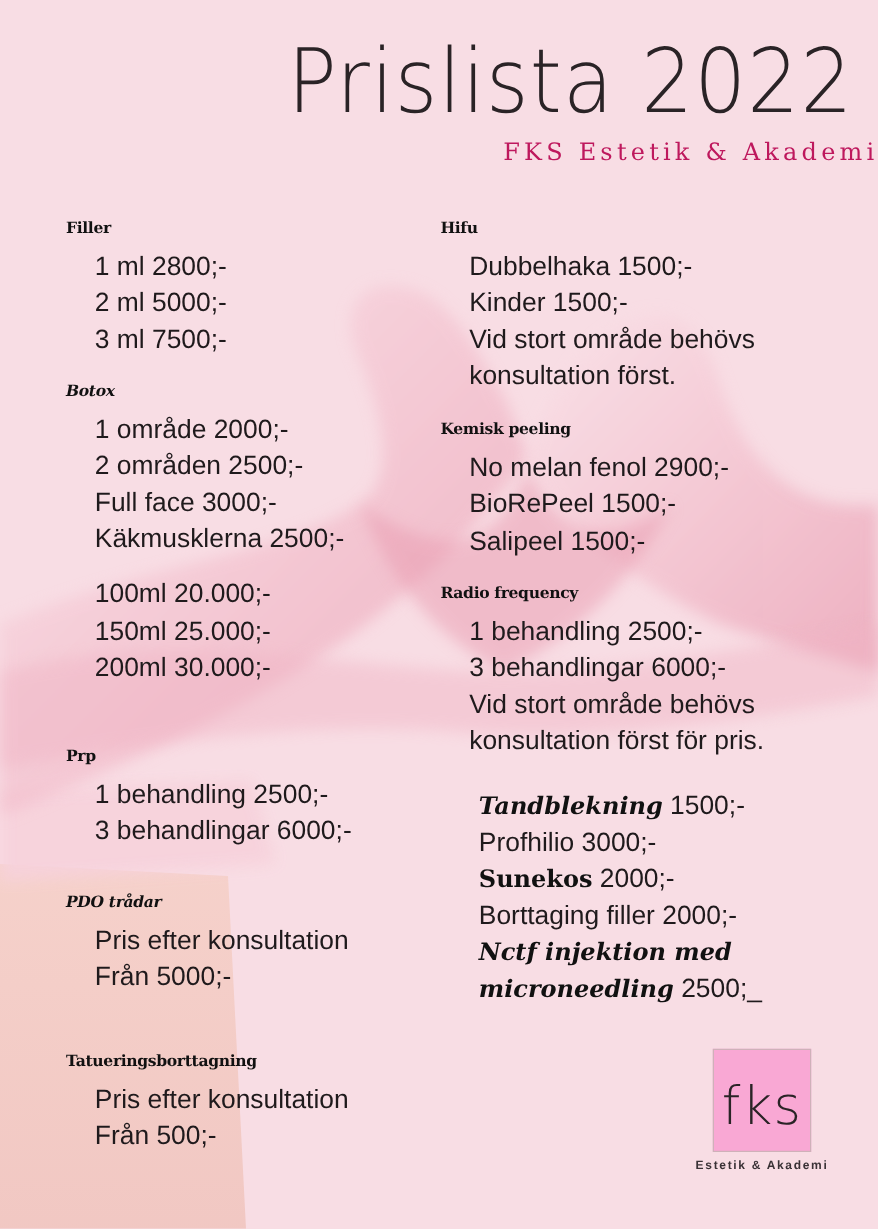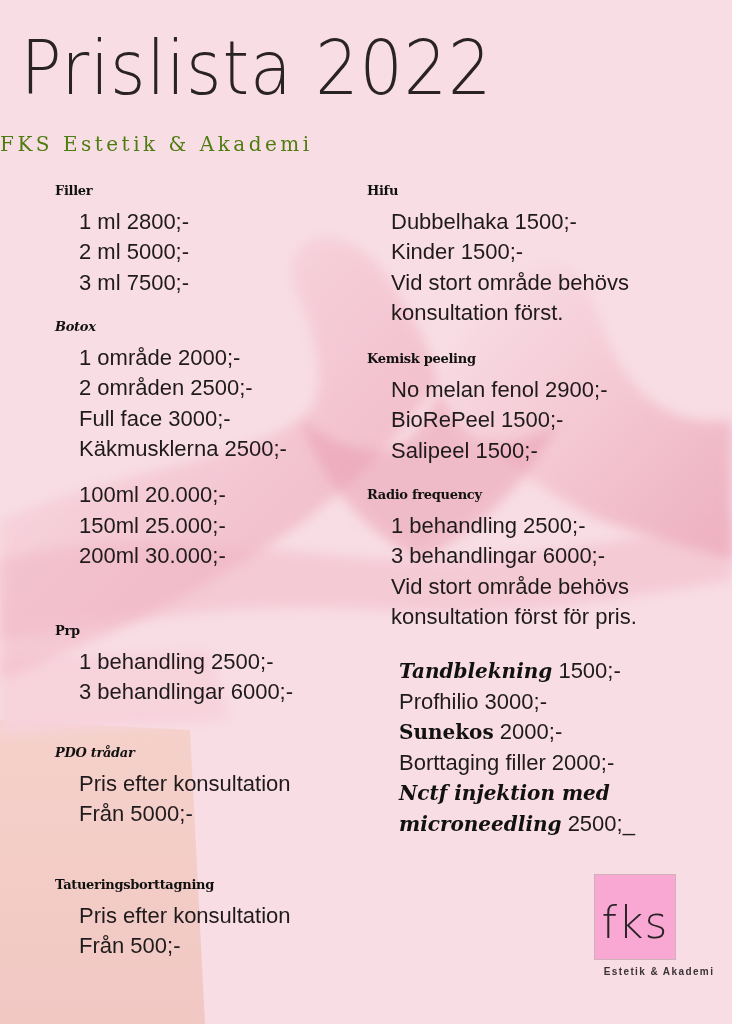--- a/index.html
+++ b/index.html
@@ -5,47 +5,47 @@
   html, body { margin: 0; padding: 0; }
   body {
     width: 732px; height: 1024px; overflow: hidden; position: relative;
     background: #f8dde4;
     font-family: "Liberation Sans", "DejaVu Sans", sans-serif;
     color: #1a1416;
   }
   .bg { position: absolute; inset: 0; z-index: 0; }
   .bg svg { width: 100%; height: 100%; display: block; }
 
-  .header { position: absolute; left: 0; top: 28px; width: 732px; text-align: left; z-index: 2; }
+  .header { position: absolute; left: 0; top: 28px; width: 732px; text-align: right; z-index: 2; }
   .title {
     font-family: "DejaVu Sans", sans-serif;
     font-weight: 200; font-size: 74px; letter-spacing: 1px; line-height: 80px;
     color: #2a2326;
     -webkit-text-stroke: 0; font-stretch: condensed;
   }
   .title span { display: inline-block; transform: scaleX(0.92); transform-origin: center; }
   .subtitle {
     font-family: "DejaVu Serif", serif; font-size: 20px; letter-spacing: 3.5px;
-    color: #4d7c0f; margin-top: 24px;
+    color: #be185d; margin-top: 6px;
   }
 
   .col { position: absolute; z-index: 2; font-size: 22px; line-height: 30.5px; }
   .col-left { left: 55px; top: 176px; width: 300px; }
   .col-right { left: 367px; top: 176px; width: 330px; }
 
   .sec { position: absolute; left: 0; width: 100%; }
   .sec-title { font-family: "DejaVu Serif", serif; font-weight: bold; font-size: 13px; letter-spacing: -0.3px; color: #111; }
   .sec-title.italic { font-style: italic; }
   .line { white-space: nowrap; color: #1f1a1c; margin-left: 24px; }
   .b { font-family: "DejaVu Serif", serif; font-weight: bold; font-size: 20px; color: #111; text-align: right; }
   .bi { font-family: "DejaVu Serif", serif; font-weight: bold; font-style: italic; font-size: 20px; color: #111; }
 
   .logo { position: absolute; left: 594px; top: 874px; width: 80px; height: 84px; background: #f9a8d4; border: 1px solid #cfb1b9; z-index: 2; }
   .logo-mark { position: absolute; left: 0; right: 0; top: 22px; text-align: center; font-family: "DejaVu Sans", sans-serif; font-weight: 200; font-size: 44px; color: #2a2326; letter-spacing: 1px; }
-  .logo-caption { position: absolute; left: 572px; top: 966px; width: 126px; text-align: center; font-size: 10px; letter-spacing: 1.4px; color: #3a3236; z-index: 2; font-weight: bold; margin-left: 24px; }
+  .logo-caption { position: absolute; left: 572px; top: 966px; width: 126px; text-align: center; font-size: 10px; letter-spacing: 1.4px; color: #3a3236; z-index: 2; font-weight: bold; }
 </style>
 </head>
 <body>
 
 <div class="bg">
   <svg viewBox="0 0 732 1024" preserveAspectRatio="none">
     <defs>
       <linearGradient id="glove" x1="0" y1="0" x2="1" y2="1">
         <stop offset="0" stop-color="#fbe6ec"></stop>
         <stop offset="0.5" stop-color="#f2b9c8"></stop>

